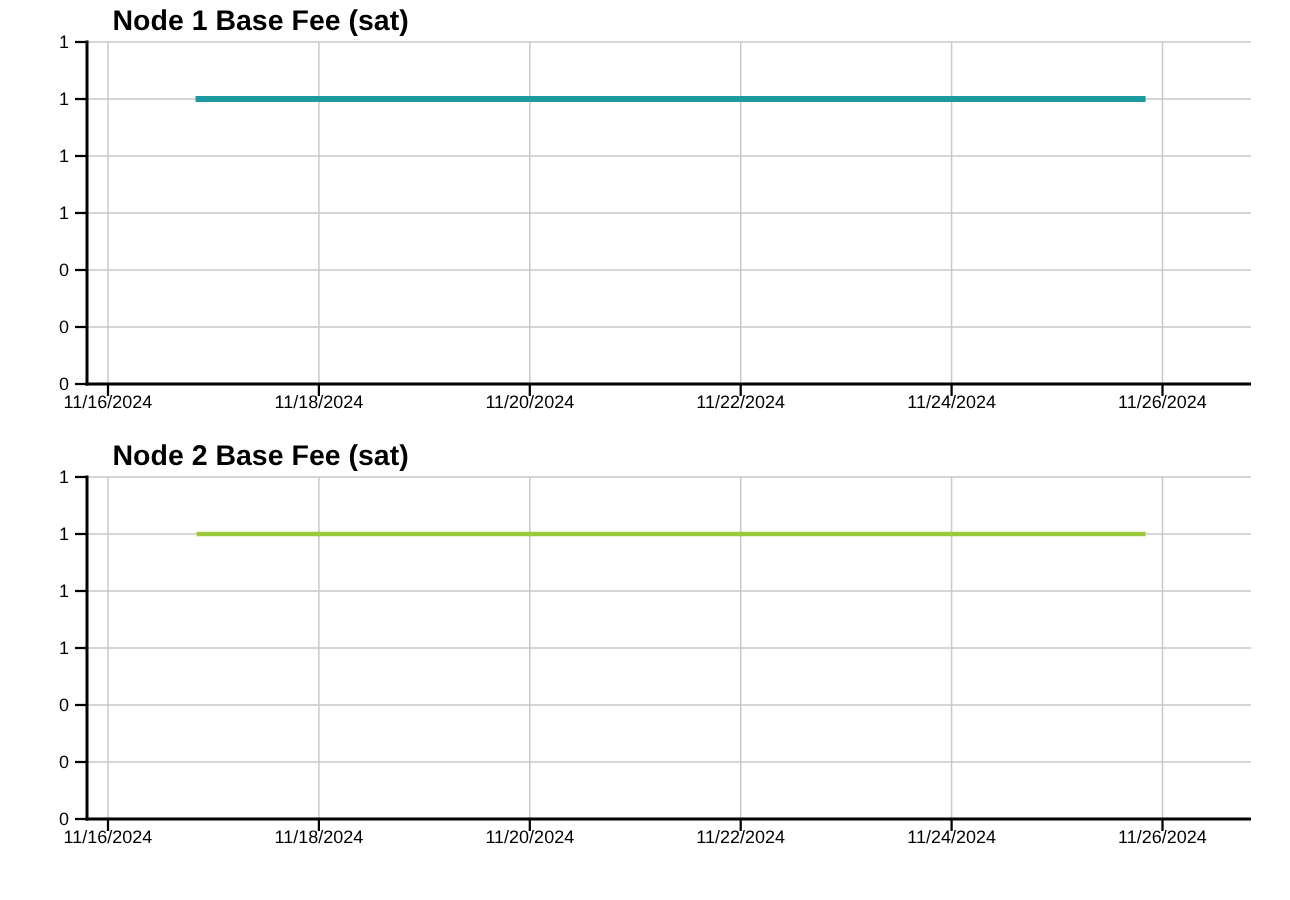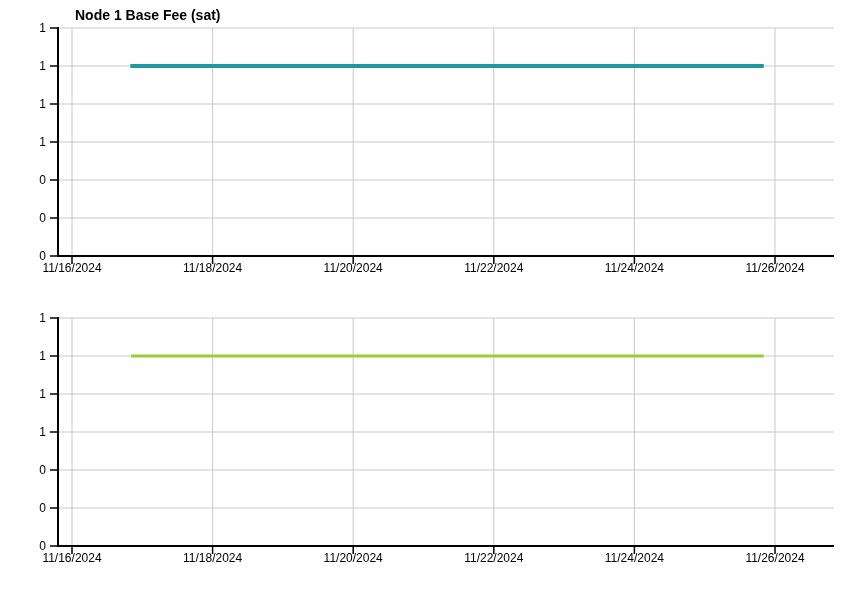--- a/index.html
+++ b/index.html
@@ -18,21 +18,21 @@
   .chart {
     position: absolute;
     left: 0;
     width: 860px;
   }
   .chart-title {
     position: absolute;
     left: 75px;
     top: 7px;
     margin: 0;
-    font-size: 14px;
+    font-size: 19px;
     line-height: 16px;
     font-weight: bold;
     color: #000000;
     font-family: "Liberation Sans", sans-serif;
     white-space: nowrap;
   }
   .chart-svg {
     position: absolute;
     left: 0;
     top: 0;
@@ -94,20 +94,21 @@
           <text x="634.4" y="272" text-anchor="middle" font-size="12" fill="#000000" font-family="&quot;Liberation Sans&quot;, sans-serif">11/24/2024</text>
           <text x="775" y="272" text-anchor="middle" font-size="12" fill="#000000" font-family="&quot;Liberation Sans&quot;, sans-serif">11/26/2024</text>
         </g>
         <g>
           <polyline points="130.349,66 763.752,66" fill="none" stroke="#1e99a0" stroke-width="4" stroke-linecap="butt"></polyline>
         </g>
       </svg>
   </section>
 
   <section class="chart" style="top:290px; height:310px;">
+    <h2 class="chart-title">Node 2 Base Fee (sat)</h2>
     <svg class="chart-svg" width="860" height="300" viewBox="0 0 860 300">
         <g>
           <line x1="58" y1="28" x2="834" y2="28" stroke="#c9c9c9" stroke-width="1"></line>
           <line x1="58" y1="66" x2="834" y2="66" stroke="#c9c9c9" stroke-width="1"></line>
           <line x1="58" y1="104" x2="834" y2="104" stroke="#c9c9c9" stroke-width="1"></line>
           <line x1="58" y1="142" x2="834" y2="142" stroke="#c9c9c9" stroke-width="1"></line>
           <line x1="58" y1="180" x2="834" y2="180" stroke="#c9c9c9" stroke-width="1"></line>
           <line x1="58" y1="218" x2="834" y2="218" stroke="#c9c9c9" stroke-width="1"></line>
           <line x1="58" y1="256" x2="834" y2="256" stroke="#c9c9c9" stroke-width="1"></line>
           <line x1="72" y1="28" x2="72" y2="256" stroke="#c9c9c9" stroke-width="1"></line>

